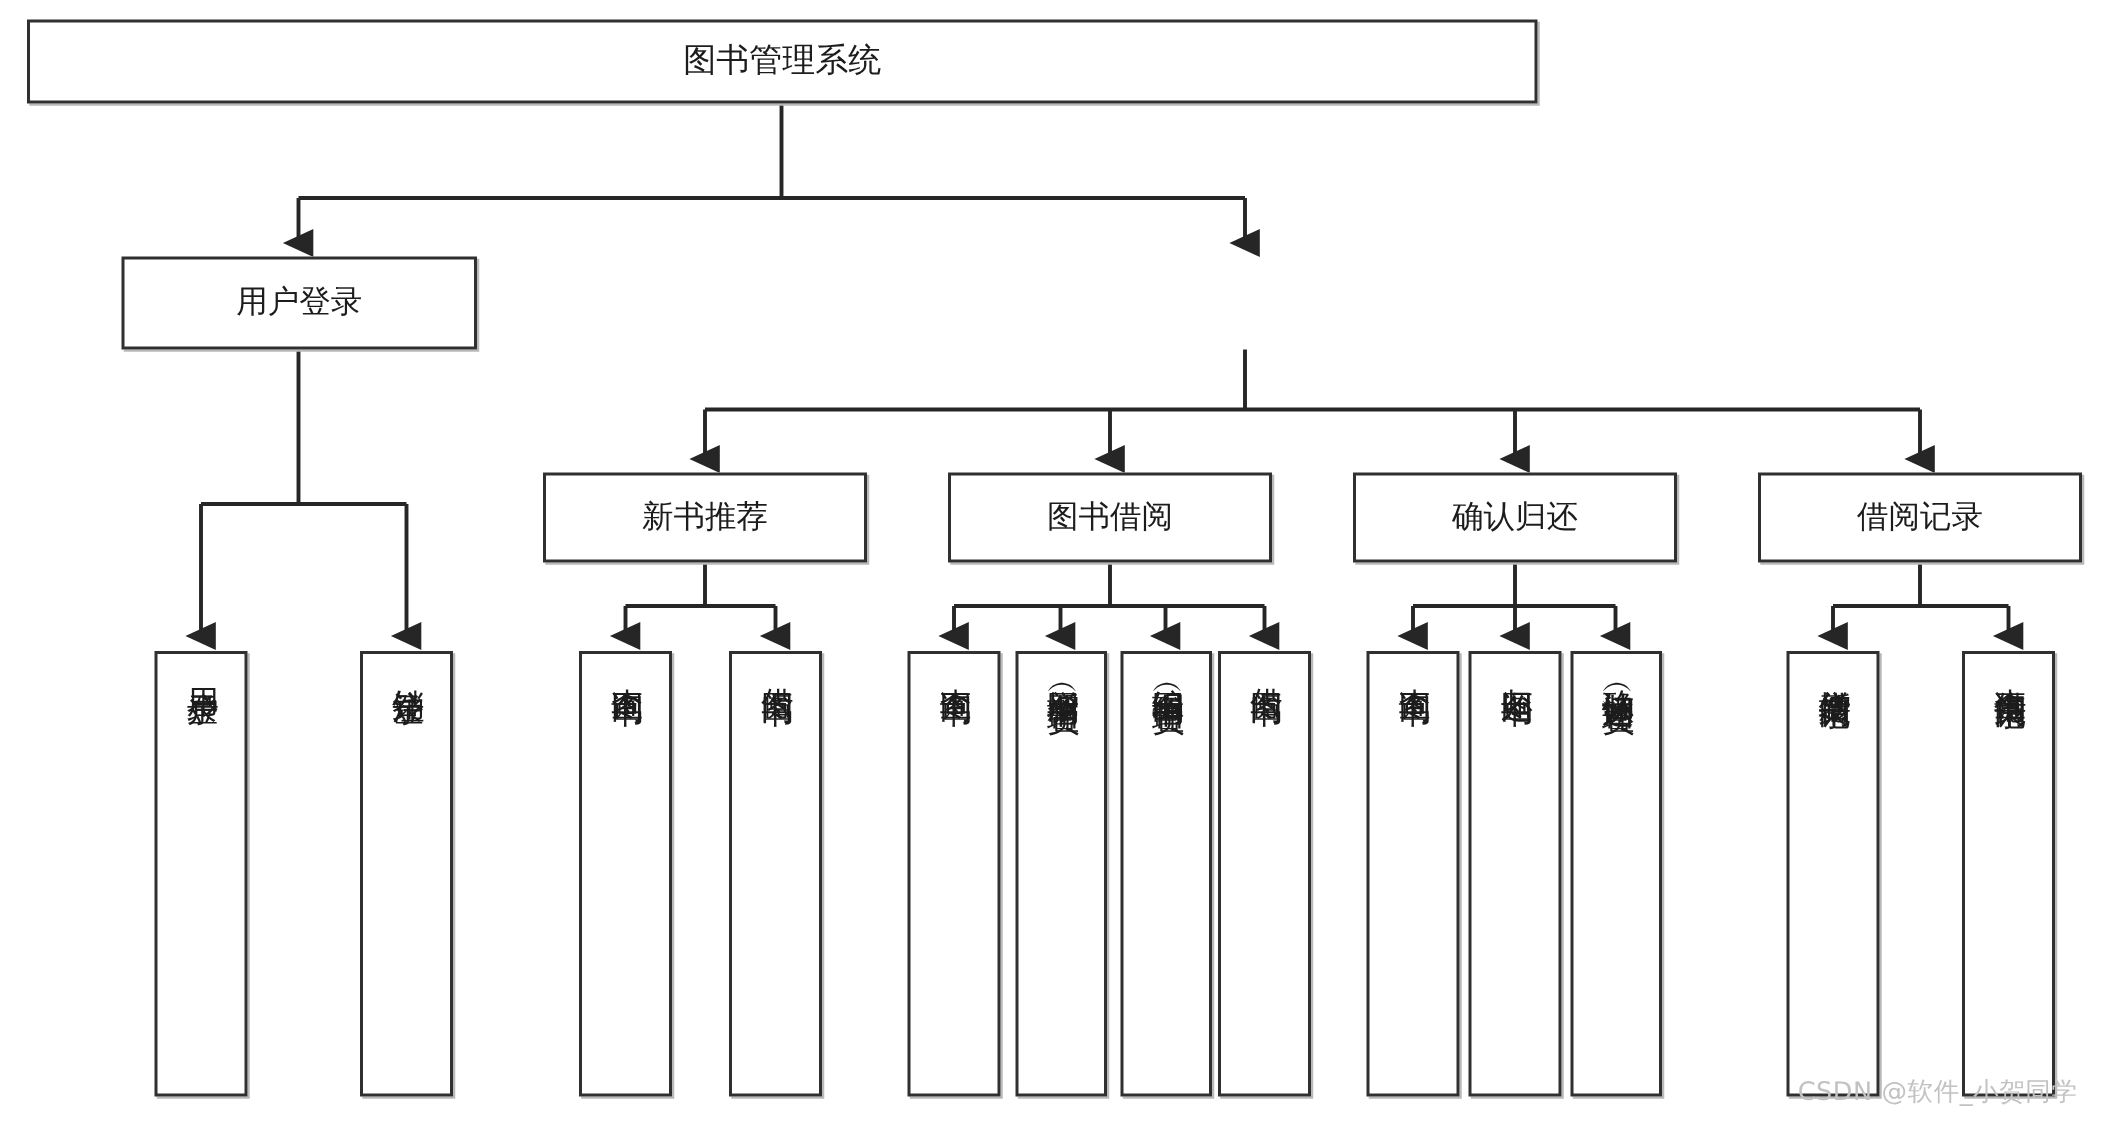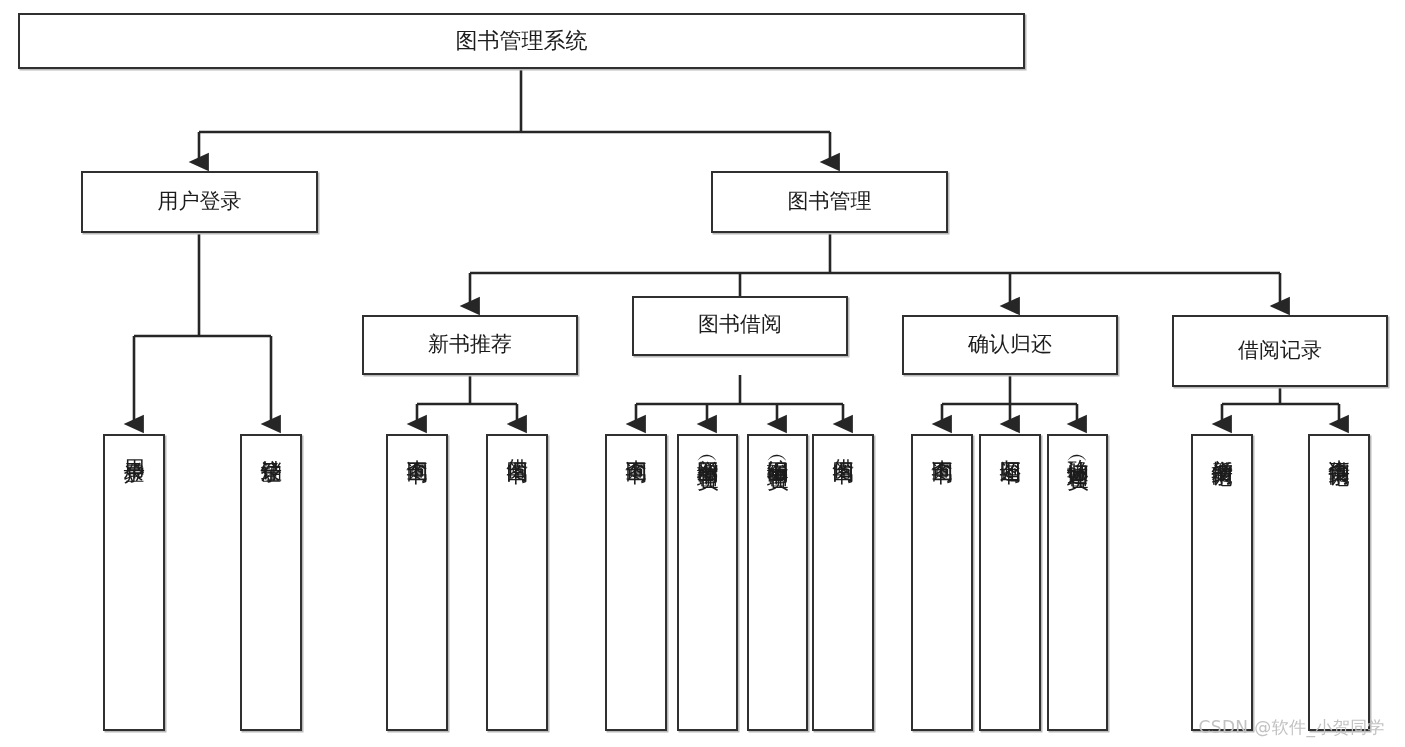--- a/index.html
+++ b/index.html
@@ -130,37 +130,34 @@
   </svg>
 
   <div class="node root" style="left:18px; top:13px; width:1007px; height:56px;">
     <span class="lbl">图书管理系统</span>
   </div>
 
   <div class="node h" style="left:81px; top:171px; width:237px; height:62px;">
     <span class="lbl">用户登录</span>
   </div>
 
-  <div class="node h" style="left:711px; top:171px; width:237px; height:62px;">
-    <span class="lbl">图书管理</span>
-  </div>
 
   <div class="node h" style="left:362px; top:315px; width:216px; height:60px;">
     <span class="lbl">新书推荐</span>
   </div>
 
-  <div class="node h" style="left:632px; top:296px; width:216px; height:60px;font-family:Liberation Mono, monospace;">
+  <div class="node h" style="left:632px; top:315px; width:216px; height:60px;">
     <span class="lbl">图书借阅</span>
   </div>
 
   <div class="node h" style="left:902px; top:315px; width:216px; height:60px;">
     <span class="lbl">确认归还</span>
   </div>
 
-  <div class="node h" style="left:1172px; top:315px; width:216px; height:72px;">
+  <div class="node h" style="left:1172px; top:315px; width:216px; height:60px;">
     <span class="lbl">借阅记录</span>
   </div>
 
   <div class="node v" style="left:103px; top:434px; width:62px; height:297px;">
     <span class="lbl">用户登录</span>
   </div>
 
   <div class="node v" style="left:240px; top:434px; width:62px; height:297px;">
     <span class="lbl">注销登录</span>
   </div>

